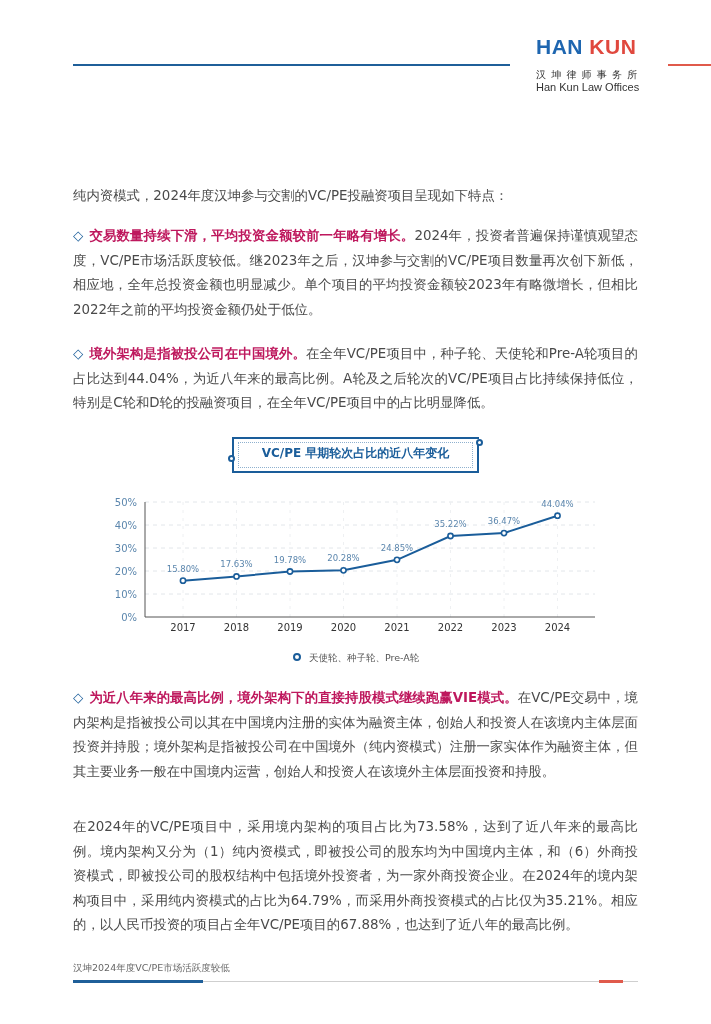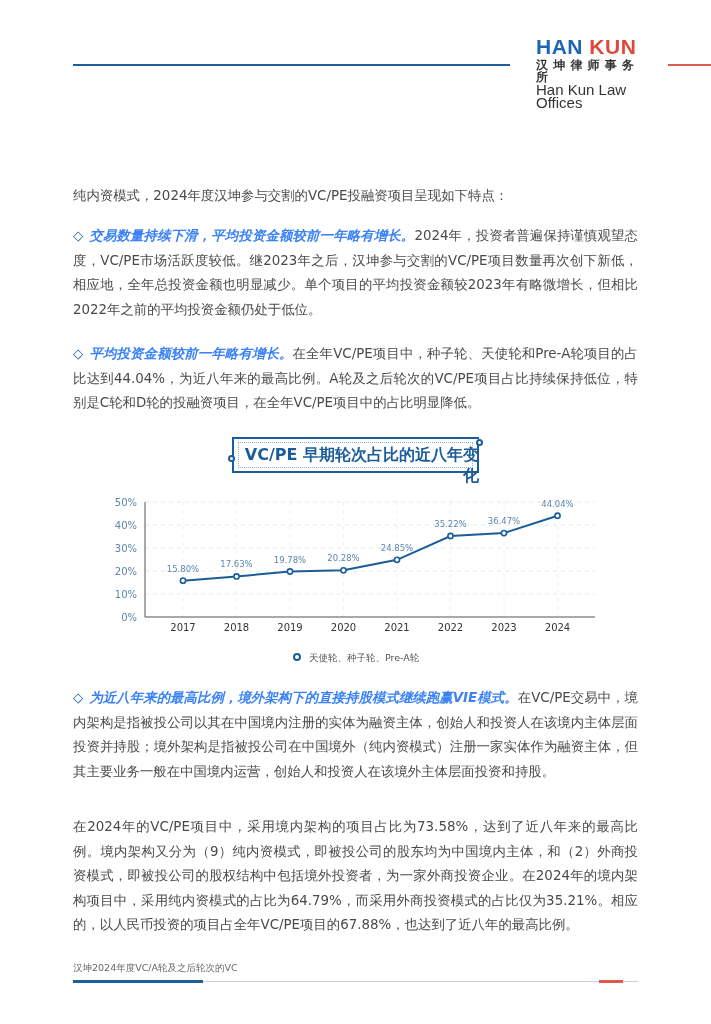--- a/index.html
+++ b/index.html
@@ -5,33 +5,33 @@
   * { margin:0; padding:0; box-sizing:border-box; }
   html, body { width:711px; height:1024px; background:#ffffff; overflow:hidden; }
   body { position:relative; font-family:"DejaVu Sans", "Liberation Sans", sans-serif; color:#444; }
 
   .hdr-line-blue { position:absolute; left:73px; top:64px; width:437px; height:2px; background:#1f5f99; }
   .hdr-line-red { position:absolute; left:668px; top:64px; width:43px; height:2px; background:#e05a4b; }
   .logo { position:absolute; left:536px; top:37px; width:110px; }
   .logo-main { font-family:"Liberation Sans", sans-serif; font-weight:bold; font-size:21px; letter-spacing:0.5px; line-height:20px; }
   .logo-main .han { color:#1e66b0; }
   .logo-main .kun { color:#e0483e; }
-  .logo-cn { font-size:12px; color:#333; letter-spacing:5.2px; margin-top:2px; line-height:12px;font-weight:bold; }
-  .logo-en { font-family:"Liberation Sans", sans-serif; font-size:15px; color:#333; line-height:13px; }
+  .logo-cn { font-size:10px; color:#333; letter-spacing:5.2px; margin-top:12px; line-height:12px; }
+  .logo-en { font-family:"Liberation Sans", sans-serif; font-size:11px; color:#333; line-height:13px; }
 
   .para { position:absolute; left:73px; width:565px; font-size:13.4px; line-height:24.5px; color:#4a4a4a; text-align:justify; }
-  .para .hl { color:#3b82f6; font-weight:bold;font-style:italic; }
+  .para .hl { color:#be185d; font-weight:bold; }
   .para .bullet { color:#1a5d9a; font-weight:bold; margin-right:6px; }
 
   .chart-title-box { position:absolute; left:232px; top:437px; width:247px; height:36px; }
   .chart-title-box .frame-outer { position:absolute; left:0; top:0; right:0; bottom:0; border-top:2px solid #1a5d9a; border-left:2px solid #1a5d9a; border-bottom:2px solid #1a5d9a; }
   .chart-title-box .frame-outer-r { position:absolute; right:0; top:6px; bottom:0; border-right:2px solid #1a5d9a; }
   .chart-title-box .frame-inner { position:absolute; left:6px; top:5px; right:6px; bottom:5px; border:1px dotted #8fb1cf; }
   .chart-title-box .dot { position:absolute; width:7px; height:7px; border:2px solid #1a5d9a; border-radius:50%; background:#fff; }
-  .chart-title-box .title { position:absolute; left:0; right:0; top:8px; text-align:right; font-weight:bold; font-size:16px; color:#1a5d9a; }
+  .chart-title-box .title { position:absolute; left:0; right:0; top:8px; text-align:center; font-weight:bold; font-size:12px; color:#1a5d9a; }
 
   .chart { position:absolute; left:100px; top:490px; width:520px; height:190px; }
   .chart svg text { font-family:"DejaVu Sans", sans-serif; }
 
   .footer-text { position:absolute; left:73px; top:962px; font-size:9.5px; color:#666; }
   .footer-line-gray { position:absolute; left:73px; top:981px; width:565px; height:1px; background:#cfcfcf; }
   .footer-line-blue { position:absolute; left:73px; top:980px; width:130px; height:3px; background:#1f5f99; }
   .footer-line-red { position:absolute; left:599px; top:980px; width:24px; height:3px; background:#e05a4b; }
 </style>
 </head>
@@ -45,21 +45,21 @@
   <div class="logo-en">Han Kun Law Offices</div>
 </div>
 
 <div class="para" style="top:184px;">纯内资模式，2024年度汉坤参与交割的VC/PE投融资项目呈现如下特点：</div>
 
 <div class="para" style="top:224px;">
   <span class="bullet">◇</span><span class="hl">交易数量持续下滑，平均投资金额较前一年略有增长。</span><span>2024年，投资者普遍保持谨慎观望态度，VC/PE市场活跃度较低。继2023年之后，汉坤参与交割的VC/PE项目数量再次创下新低，相应地，全年总投资金额也明显减少。单个项目的平均投资金额较2023年有略微增长，但相比2022年之前的平均投资金额仍处于低位。</span>
 </div>
 
 <div class="para" style="top:342px;">
-  <span class="bullet">◇</span><span class="hl">平均投资金额较前一年略有增长。</span><span>在全年VC/PE项目中，种子轮、天使轮和Pre-A轮项目的占比达到44.04%，为近八年来的最高比例。A轮及之后轮次的VC/PE项目占比持续保持低位，特别是C轮和D轮的投融资项目，在全年VC/PE项目中的占比明显降低。</span>
+  <span class="bullet">◇</span><span class="hl">境外架构是指被投公司在中国境外。</span><span>在全年VC/PE项目中，种子轮、天使轮和Pre-A轮项目的占比达到44.04%，为近八年来的最高比例。A轮及之后轮次的VC/PE项目占比持续保持低位，特别是C轮和D轮的投融资项目，在全年VC/PE项目中的占比明显降低。</span>
 </div>
 
 <div class="chart-title-box">
   <div class="frame-outer"></div>
   <div class="frame-outer-r"></div>
   <div class="frame-inner"></div>
   <div class="dot" style="left:-4px; top:18px;"></div>
   <div class="dot" style="right:-4px; top:2px;"></div>
   <div class="title">VC/PE 早期轮次占比的近八年变化</div>
 </div>
@@ -114,18 +114,18 @@
       <text x="457.5" y="16.708" text-anchor="middle" font-size="8.5" fill="#5b86ad">44.04%</text>
       <circle cx="197" cy="167" r="3" fill="#fff" stroke="#1a5d9a" stroke-width="2"></circle>
       <text x="209" y="171" font-size="9.5" fill="#555">天使轮、种子轮、Pre-A轮</text>
     </svg>
 </div>
 
 <div class="para" style="top:686px;">
   <span class="bullet">◇</span><span class="hl">为近八年来的最高比例，境外架构下的直接持股模式继续跑赢VIE模式。</span><span>在VC/PE交易中，境内架构是指被投公司以其在中国境内注册的实体为融资主体，创始人和投资人在该境内主体层面投资并持股；境外架构是指被投公司在中国境外（纯内资模式）注册一家实体作为融资主体，但其主要业务一般在中国境内运营，创始人和投资人在该境外主体层面投资和持股。</span>
 </div>
 
-<div class="para" style="top:815px;">在2024年的VC/PE项目中，采用境内架构的项目占比为73.58%，达到了近八年来的最高比例。境内架构又分为（9）纯内资模式，即被投公司的股东均为中国境内主体，和（2）外商投资模式，即被投公司的股权结构中包括境外投资者，为一家外商投资企业。在2024年的境内架构项目中，采用纯内资模式的占比为64.79%，而采用外商投资模式的占比仅为35.21%。相应的，以人民币投资的项目占全年VC/PE项目的67.88%，也达到了近八年的最高比例。</div>
+<div class="para" style="top:815px;">在2024年的VC/PE项目中，采用境内架构的项目占比为73.58%，达到了近八年来的最高比例。境内架构又分为（1）纯内资模式，即被投公司的股东均为中国境内主体，和（6）外商投资模式，即被投公司的股权结构中包括境外投资者，为一家外商投资企业。在2024年的境内架构项目中，采用纯内资模式的占比为64.79%，而采用外商投资模式的占比仅为35.21%。相应的，以人民币投资的项目占全年VC/PE项目的67.88%，也达到了近八年的最高比例。</div>
 
-<div class="footer-text">汉坤2024年度VC/A轮及之后轮次的VC</div>
+<div class="footer-text">汉坤2024年度VC/PE市场活跃度较低</div>
 <div class="footer-line-gray"></div>
 <div class="footer-line-blue"></div>
 <div class="footer-line-red"></div>
 
 </body></html>

